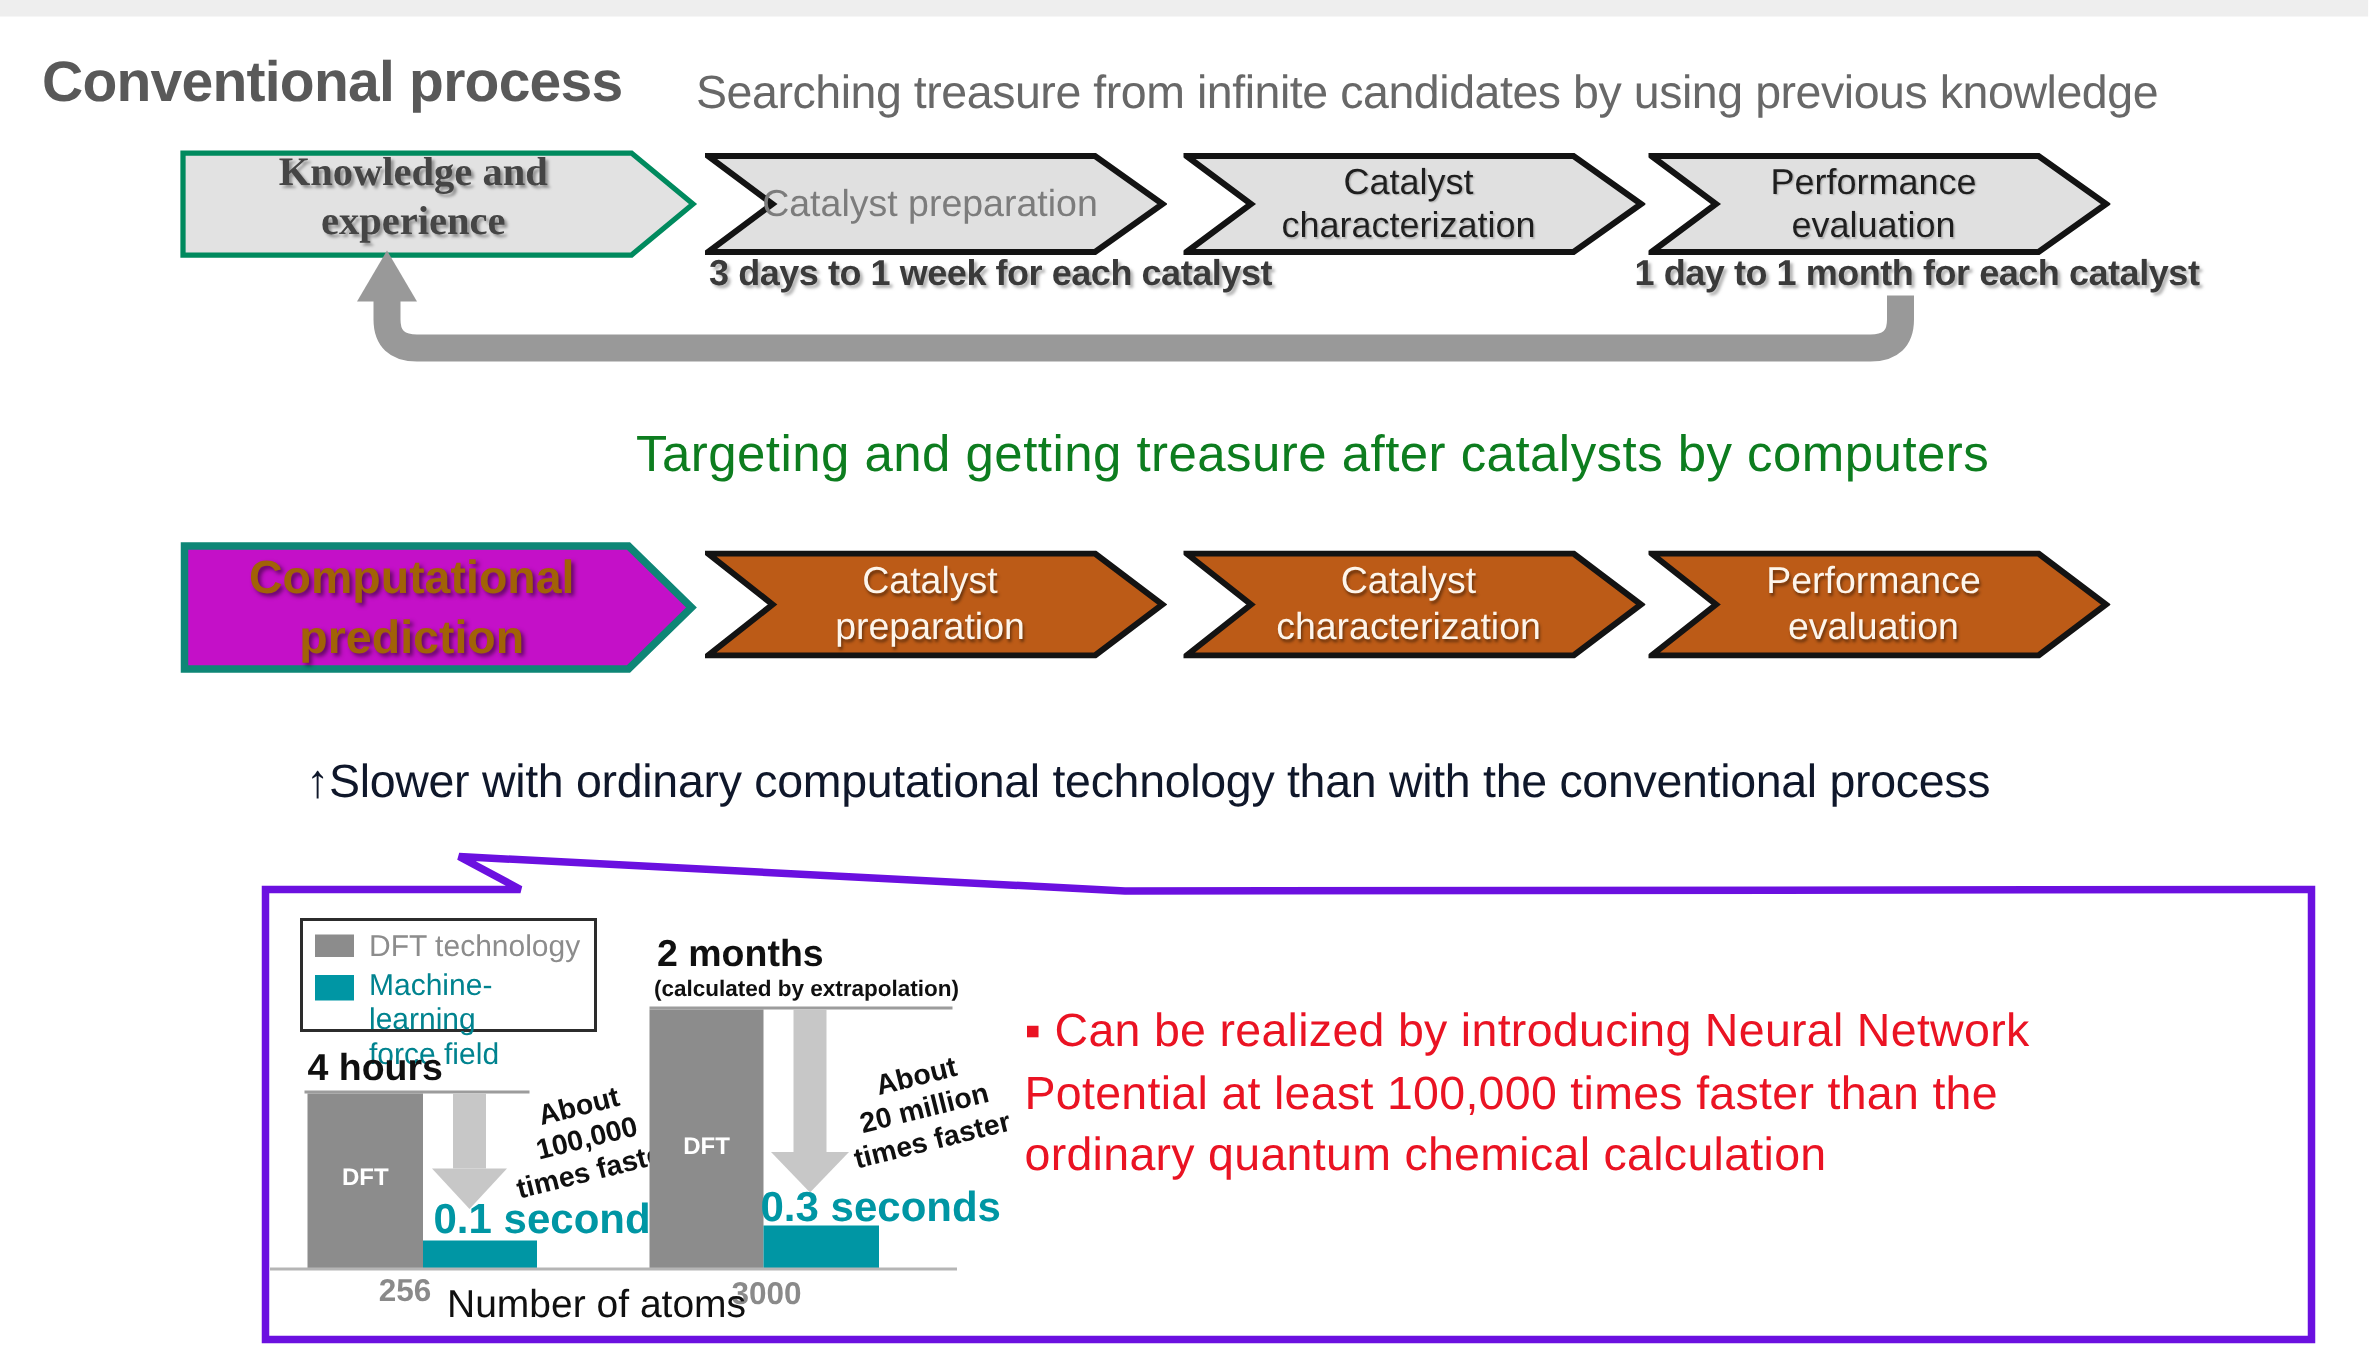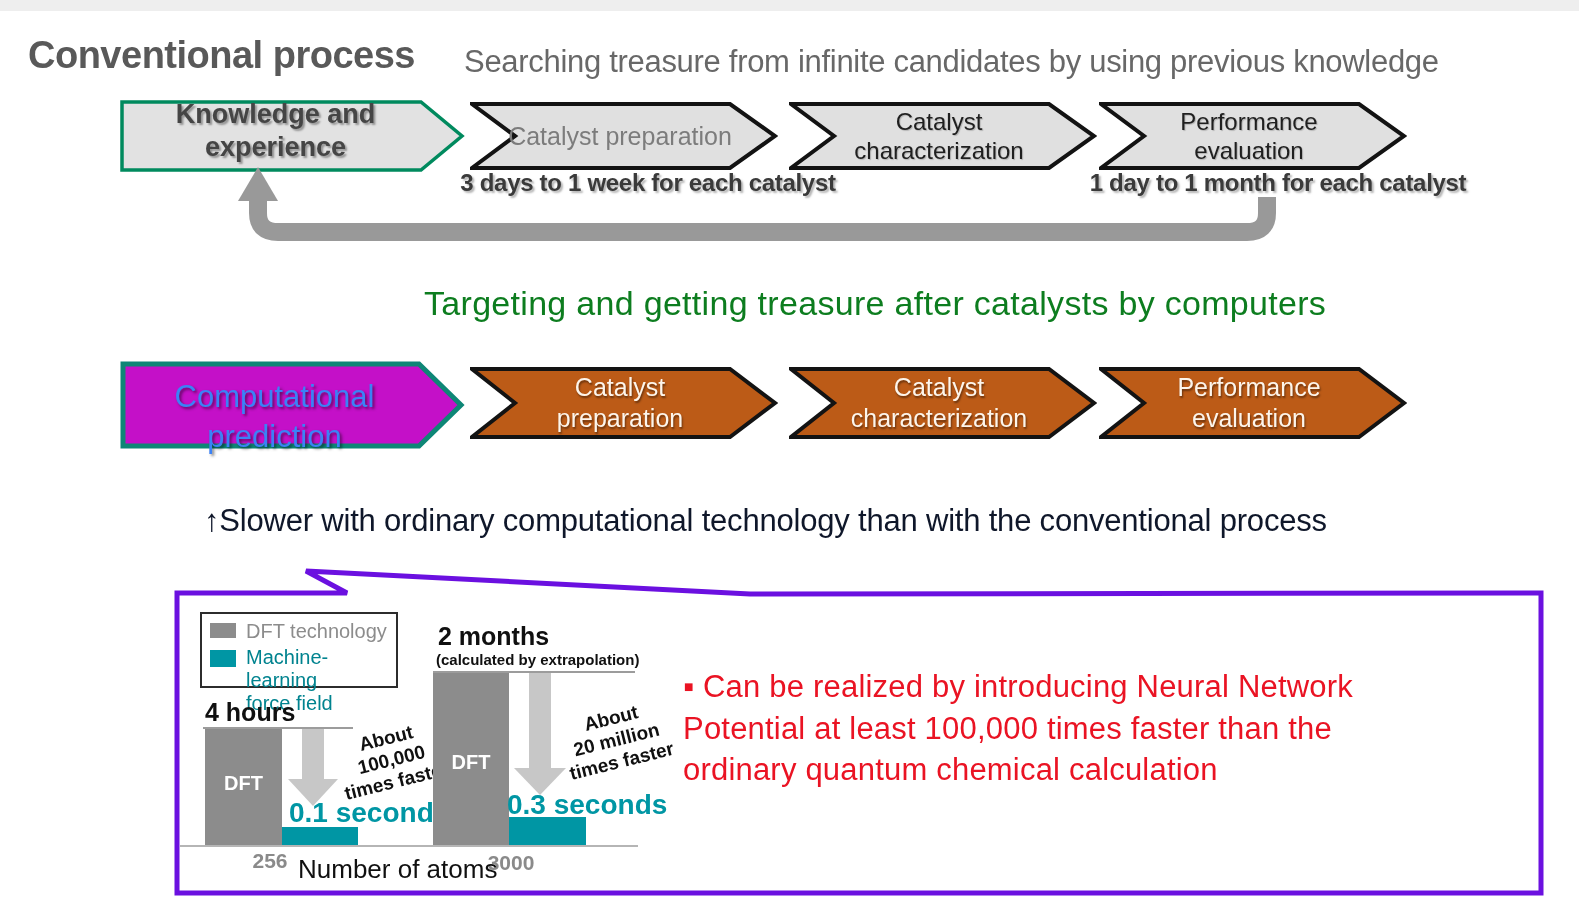--- a/index.html
+++ b/index.html
@@ -19,53 +19,53 @@
   #conv-subtitle { left: 464px; top: 44px; font-size: 31px; color: #686868; letter-spacing: -0.3px; }
 
   .shape-wrap { position: absolute; }
   .shape-wrap svg { position: absolute; left: 0; top: 0; }
   .shape-label {
     position: absolute; left: 0; top: 0; width: 100%; height: 100%;
     display: flex; align-items: center; justify-content: center;
     text-align: center; pointer-events: none;
   }
 
-  #conv-start { left: 120px; top: 100px; width: 345px; height: 62px; }
+  #conv-start { left: 120px; top: 100px; width: 345px; height: 62px; font-family: Liberation Serif, serif; }
   #conv-start .shape-label {
     font-size: 27px; font-weight: bold; color: #454545; line-height: 33px;
     padding-right: 34px; text-shadow: 2px 2px 2px rgba(0,0,0,0.35);
   }
 
   .chev { width: 308px; height: 68px; }
   #conv-step0 { left: 470px; top: 102px; }
   #conv-step1 { left: 789px; top: 102px; }
   #conv-step2 { left: 1099px; top: 102px; }
   #conv-step0 .shape-label { font-size: 25px; color: #7c7c7c; padding-left: 22px; padding-right: 30px; }
   #conv-step1 .shape-label, #conv-step2 .shape-label {
     font-size: 24px; color: #1f1f1f; line-height: 29px; padding-left: 22px; padding-right: 30px;
     text-shadow: 1px 1px 1px rgba(0,0,0,0.2);
   }
 
   .timing {
     font-size: 24px; font-weight: bold; color: #3a3a3a; width: 400px; text-align: center;
     text-shadow: 2px 2px 2px rgba(120,120,120,0.55); letter-spacing: -0.3px;
   }
-  #conv-time0 { left: 448px; top: 169px; }
+  #conv-time0 { left: 448px; top: 169px; text-align: right; }
   #conv-time1 { left: 1078px; top: 169px; }
 
   #loop-arrow { left: 230px; top: 155px; }
 
   
   #new-title { left: 60px; top: 287px; font-size: 38px; font-weight: bold; color: #7224e0; }
   #new-subtitle { left: 424px; top: 284px; font-size: 34px; color: #0d7d1f; letter-spacing: 0.3px; }
 
   #new-start { left: 120px; top: 361px; width: 345px; height: 88px; }
   #new-start .shape-label {
-    font-size: 31px; font-weight: normal; color: #3b82f6; line-height: 40px;
-    padding-right: 36px; text-shadow: 2px 2px 3px rgba(0,0,0,0.5); margin-top: 12px;
+    font-size: 31px; font-weight: bold; color: #a16207; line-height: 40px;
+    padding-right: 36px; text-shadow: 2px 2px 3px rgba(0,0,0,0.5);
   }
 
   .chev-o { width: 308px; height: 72px; }
   #new-step0 { left: 470px; top: 367px; }
   #new-step1 { left: 789px; top: 367px; }
   #new-step2 { left: 1099px; top: 367px; }
   .chev-o .shape-label {
     font-size: 25px; color: #fdf5eb; line-height: 31px; padding-left: 22px; padding-right: 30px;
     text-shadow: 1px 2px 2px rgba(0,0,0,0.45);
   }
@@ -91,21 +91,21 @@
 
   #g1-time { left: 205px; top: 698px; font-size: 25px; font-weight: bold; color: #101010; }
   #g1-topline { left: 203px; top: 727px; width: 150px; border-top: 2px solid #9c9c9c; }
   #g1-dft-bar { left: 205px; top: 729px; width: 77px; height: 117px; background: #8c8c8c; }
   #g2-time { left: 438px; top: 622px; font-size: 25px; font-weight: bold; color: #101010; }
   #g2-timesub { left: 436px; top: 651px; font-size: 15px; font-weight: bold; color: #101010; }
   #g2-topline { left: 433px; top: 671px; width: 202px; border-top: 2px solid #9c9c9c; }
   #g2-dft-bar { left: 433px; top: 673px; width: 76px; height: 173px; background: #8c8c8c; }
   .bar-label {
     position: absolute; left: 0; width: 100%; text-align: center;
-    color: #ffffff; font-weight: bold; font-size: 20px;
+    color: #ffffff; font-weight: bold; font-size: 16px;
   }
   #g1-dft-bar .bar-label { bottom: 51px; }
   #g2-dft-bar .bar-label { bottom: 72px; }
 
   #g1-arrow { left: 288px; top: 729px; }
   #g2-arrow { left: 514px; top: 673px; }
   .speedup {
     width: 135px; text-align: center; font-weight: bold; font-size: 19px;
     line-height: 22px; color: #101010; transform: rotate(-14deg);
   }

